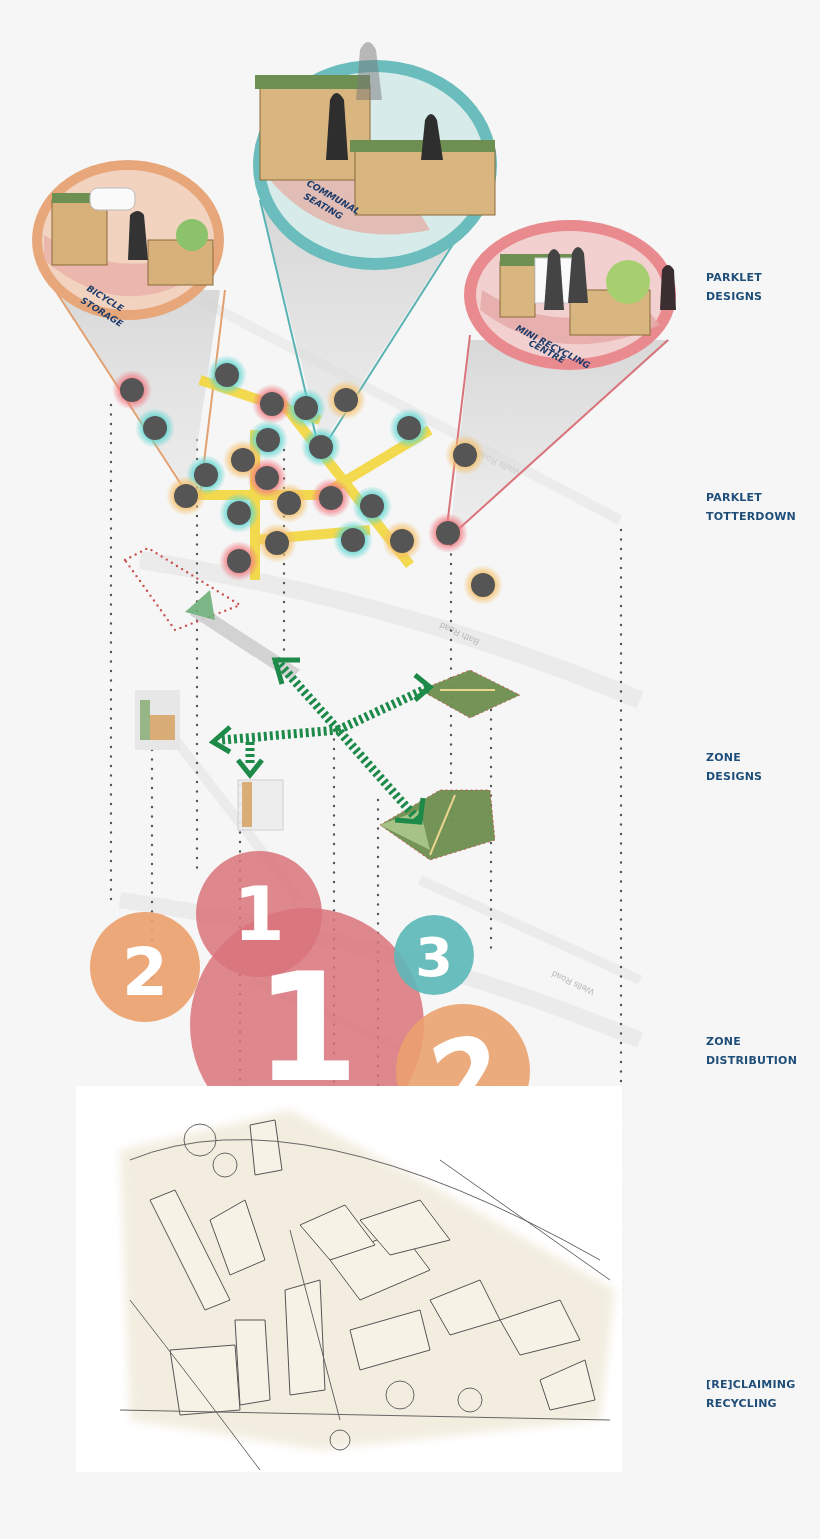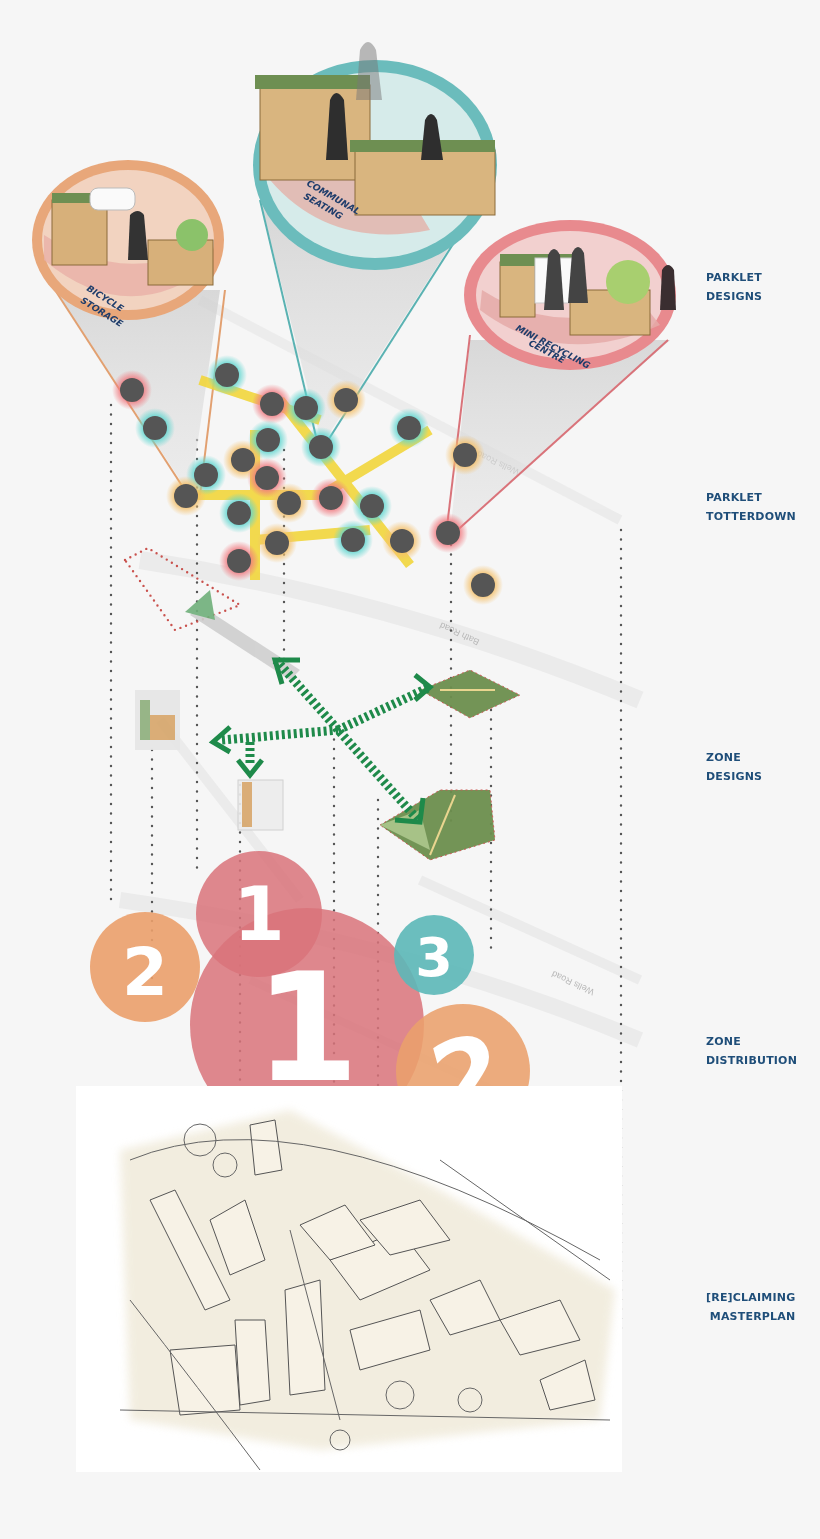--- a/index.html
+++ b/index.html
@@ -283,16 +283,16 @@
   <span>TOTTERDOWN</span>
 </div>
 <div class="label" style="top:748px;">
   <span>ZONE</span>
   <span>DESIGNS</span>
 </div>
 <div class="label" style="top:1032px;">
   <span>ZONE</span>
   <span>DISTRIBUTION</span>
 </div>
-<div class="label" style="top:1288px;text-align:right;">
+<div class="label" style="top:1375px;">
   <span>[RE]CLAIMING</span>
-  <span>MASTERPLAN</span>
+  <span>RECYCLING</span>
 </div>
 
 </body></html>

